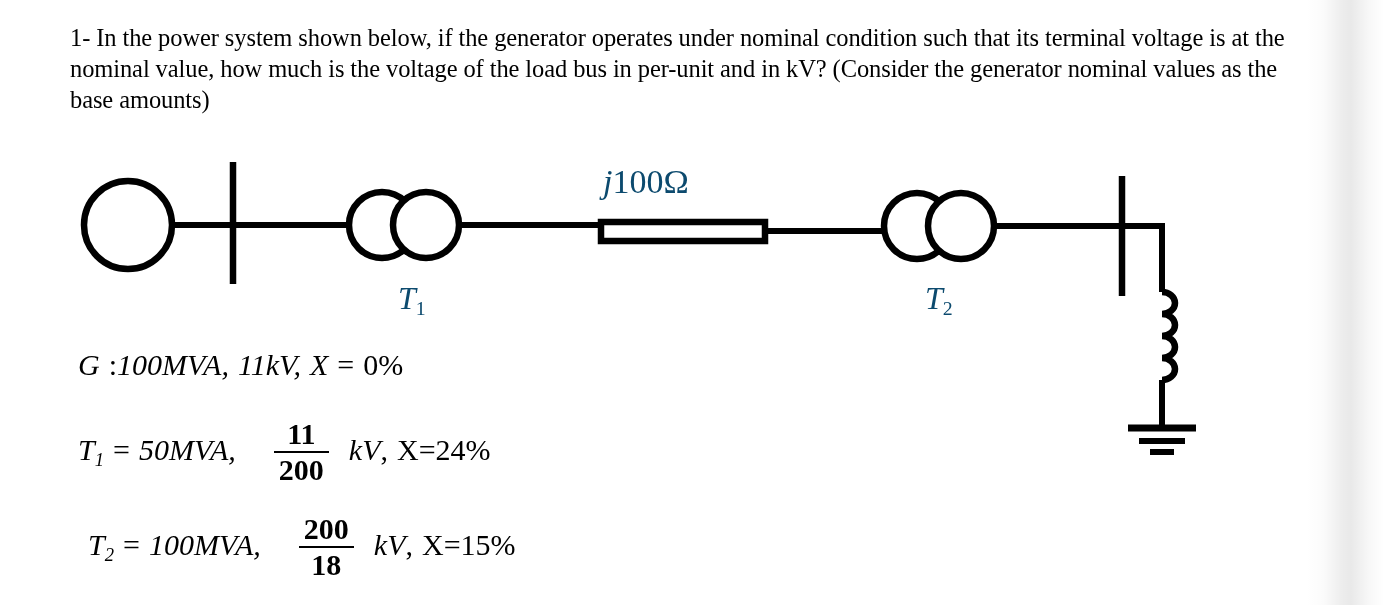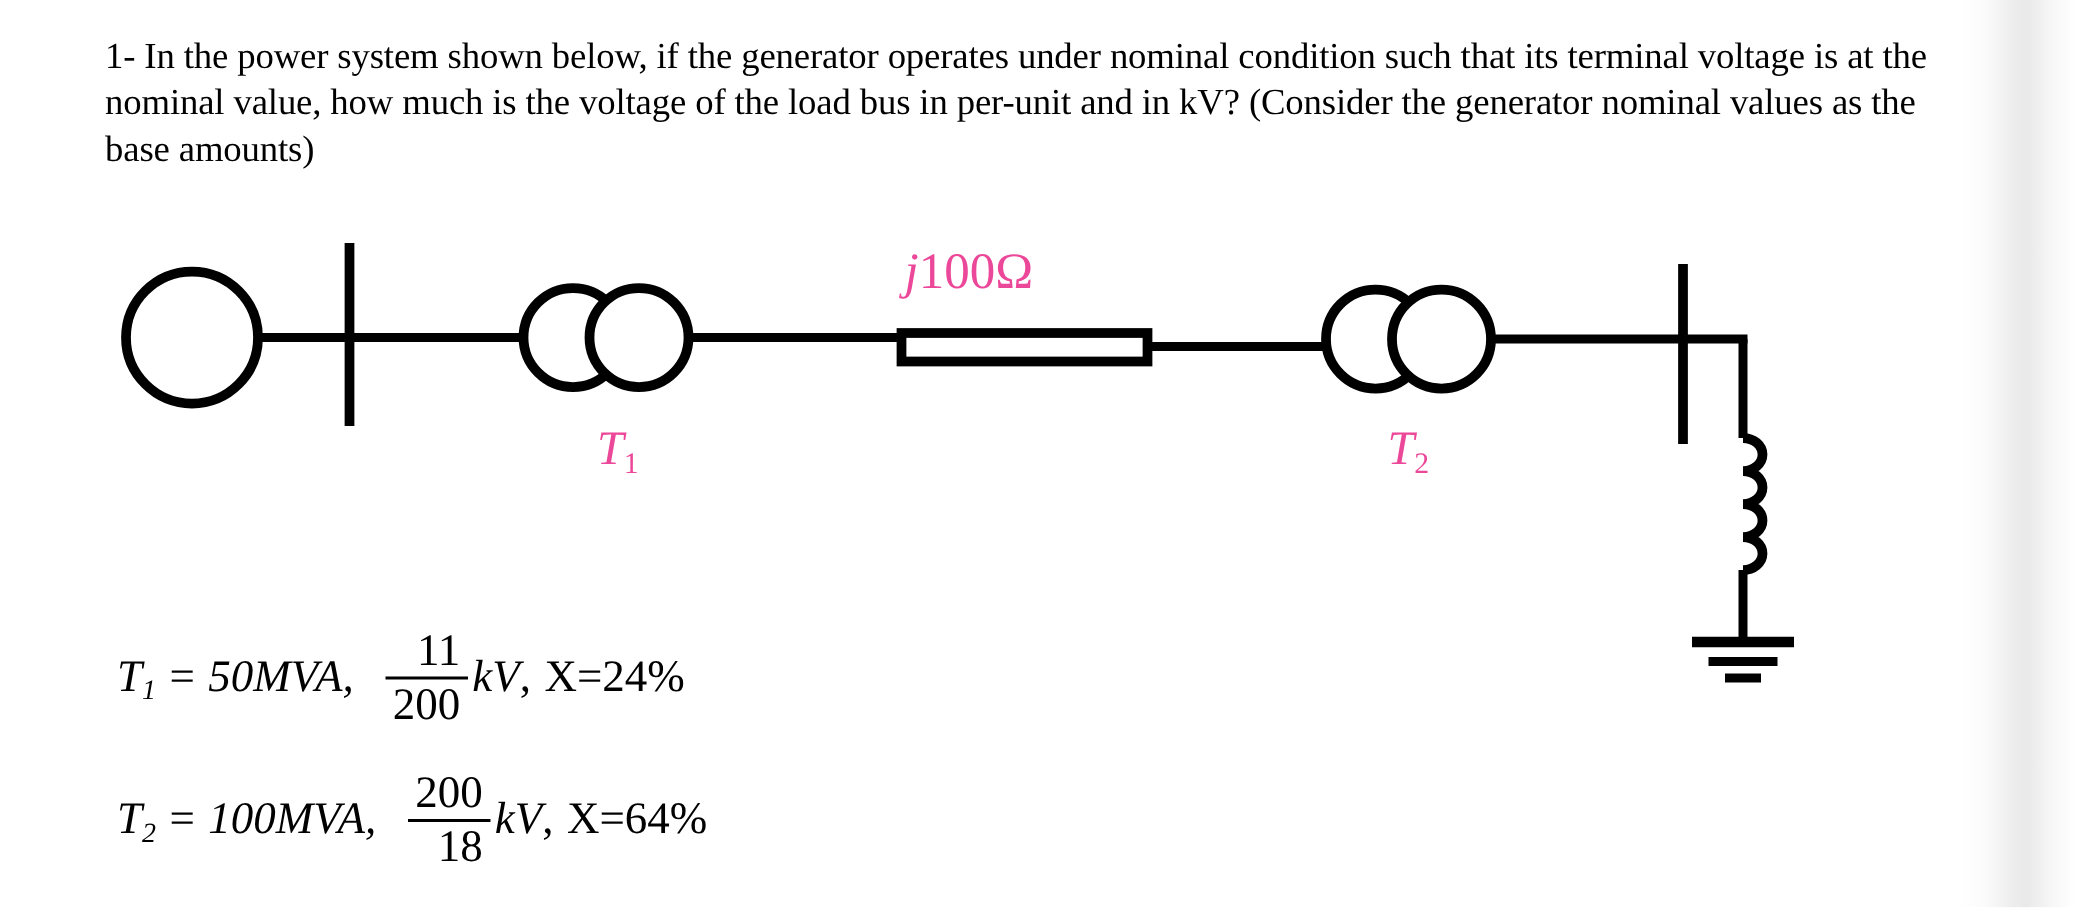--- a/index.html
+++ b/index.html
@@ -46,21 +46,21 @@
     position: absolute;
     left: 0;
     top: 0;
     width: 1384px;
     height: 605px;
   }
   .math {
     position: absolute;
     font-family: "Liberation Serif", "DejaVu Serif", serif;
     white-space: nowrap;
-    color: #ec4899;
+    color: #0c4a6e;
   }
   
   #lbl-j100 {
     left: 603px;
     top: 163px;
     font-size: 34px;
   }
   #lbl-z {
     left: 1180px;
     top: 303px;
@@ -85,28 +85,29 @@
   }
   
   .spec {
     position: absolute;
     font-size: 30px;
     white-space: nowrap;
     line-height: 1;
   }
   #spec-g { left: 78px; top: 350px; }
   #spec-t1 { left: 78px; top: 420px; }
-  #spec-t2 { left: 78px; top: 515px; }
+  #spec-t2 { left: 88px; top: 515px; }
   .frac {
     display: inline-block;
     vertical-align: middle;
-    text-align: right;
-    margin: 0 3px;
+    text-align: center;
+    margin: 0 20px;
     position: relative;
     top: -2px;
+    font-weight: bold;
   }
   .frac .num {
     display: block;
     padding: 0 5px 1px 5px;
     border-bottom: 2.5px solid #000;
     line-height: 1.05;
   }
   .frac .den {
     display: block;
     padding: 1px 5px 0 5px;
@@ -166,23 +167,26 @@
 
 
   <div class="math" id="lbl-t1">
     <span class="it">T</span><span class="sub">1</span>
   </div>
 
   <div class="math" id="lbl-t2">
     <span class="it">T</span><span class="sub">2</span>
   </div>
 
+  <div class="spec" id="spec-g">
+    <span class="it">G</span><span class="sp"></span><span>:</span><span class="it">100MVA,</span><span class="sp"></span><span class="it">11kV,</span><span class="sp"></span><span class="it">X</span><span class="sp"></span><span>=</span><span class="sp"></span><span>0%</span>
+  </div>
 
   <div class="spec" id="spec-t1">
     <span class="it">T</span><span class="sub it">1</span><span class="sp"></span><span>=</span><span class="sp"></span><span class="it">50MVA,</span><span class="sp"></span><span class="sp"></span><span class="frac"><span class="num">11</span><span class="den">200</span></span><span class="it">kV</span><span>,</span><span class="sp"></span><span>X=24%</span>
   </div>
 
   <div class="spec" id="spec-t2">
-    <span class="it">T</span><span class="sub it">2</span><span class="sp"></span><span>=</span><span class="sp"></span><span class="it">100MVA,</span><span class="sp"></span><span class="sp"></span><span class="frac"><span class="num">200</span><span class="den">18</span></span><span class="it">kV</span><span>,</span><span class="sp"></span><span>X=64%</span>
+    <span class="it">T</span><span class="sub it">2</span><span class="sp"></span><span>=</span><span class="sp"></span><span class="it">100MVA,</span><span class="sp"></span><span class="sp"></span><span class="frac"><span class="num">200</span><span class="den">18</span></span><span class="it">kV</span><span>,</span><span class="sp"></span><span>X=15%</span>
   </div>
 
   <div id="edge-shadow"></div>
 </div>
 
 </body></html>

